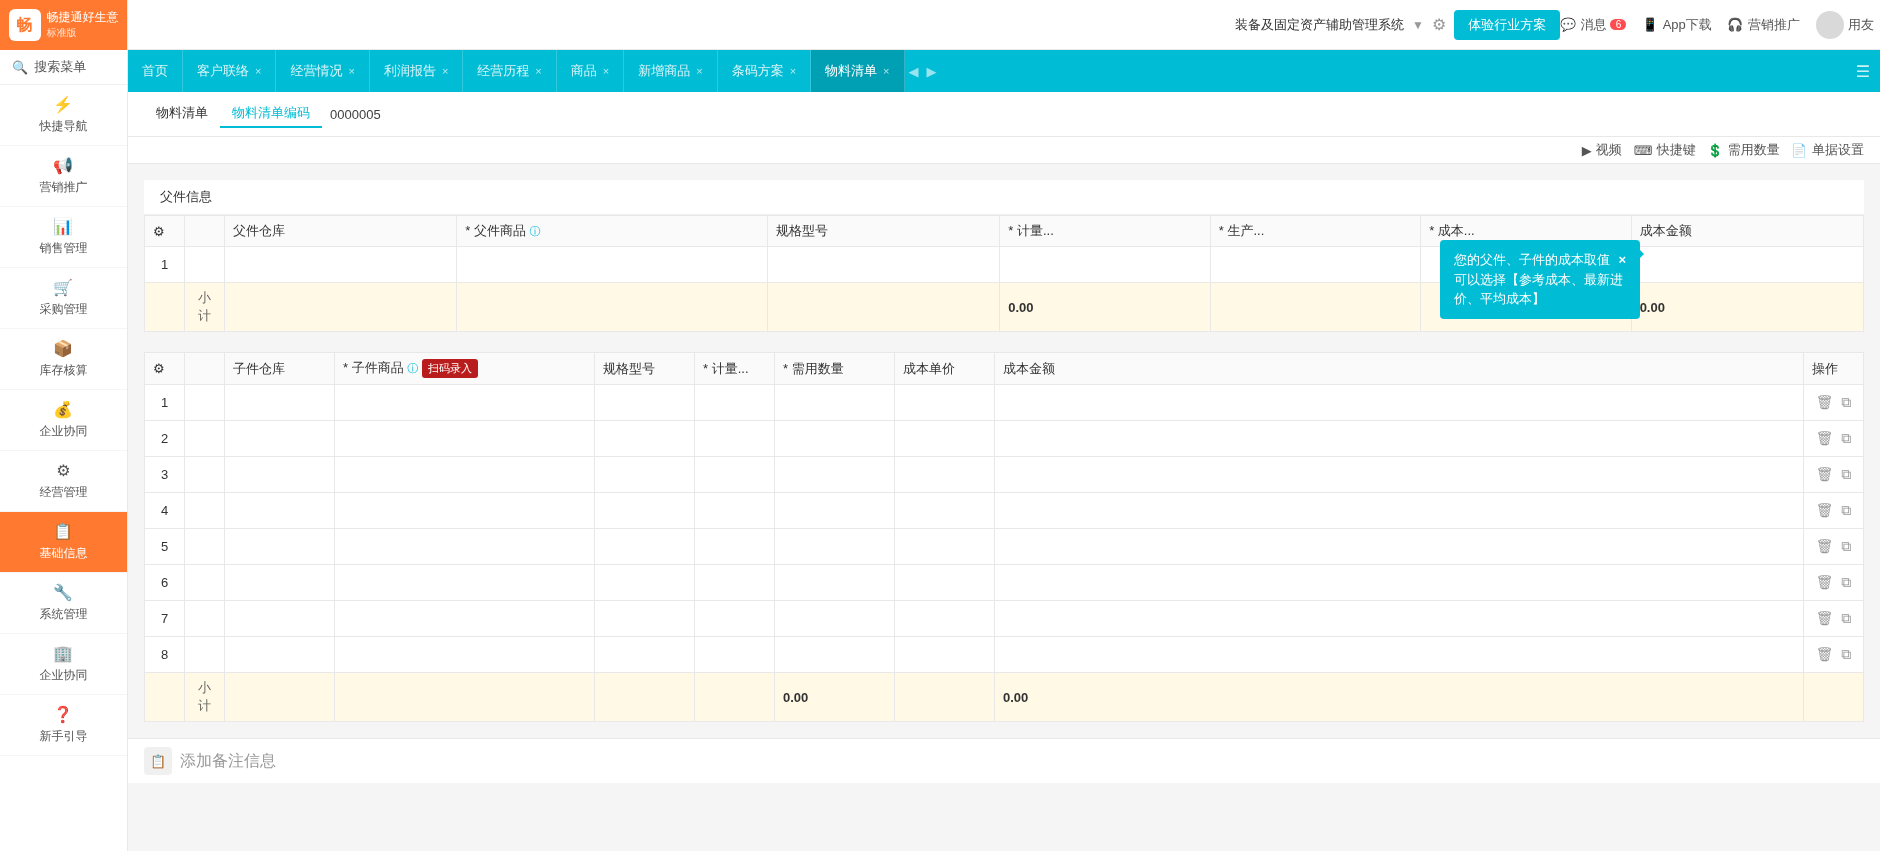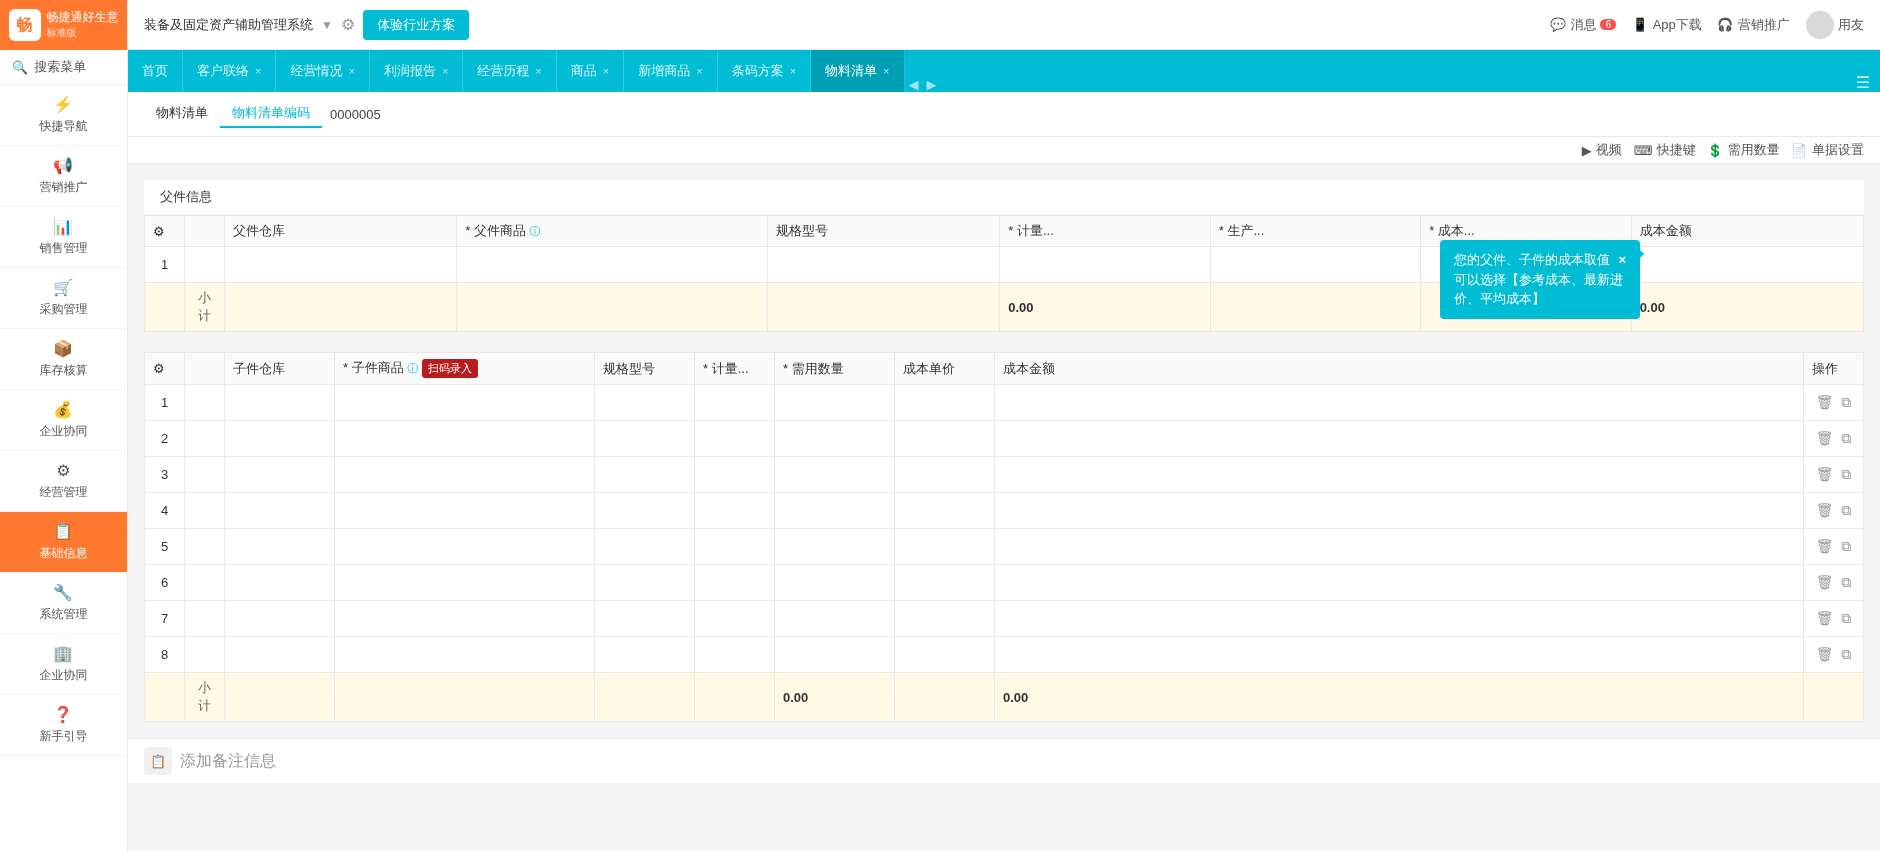--- a/index.html
+++ b/index.html
@@ -70,22 +70,22 @@
 
     
     .main { flex: 1; display: flex; flex-direction: column; overflow: hidden; }
 
     
     .topbar {
       height: 50px;
       background: #fff;
       display: flex;
       align-items: center;
-      justify-content: space-between;
-      padding: 0 16px;
+      justify-content: flex-end;
+      padding: 0 6px;
       border-bottom: 1px solid #e8e8e8;
     }
     .topbar-left { display: flex; align-items: center; gap: 8px; }
     .topbar-title { font-size: 13px; color: #333; }
     .topbar-arrow { color: #999; font-size: 12px; }
     .topbar-gear { color: #999; font-size: 16px; cursor: pointer; }
     .topbar-btn {
       background: #00bcd4;
       color: #fff;
       border: none;
@@ -104,21 +104,21 @@
       font-size: 10px;
       min-width: 16px;
       text-align: center;
     }
     .avatar { width: 28px; height: 28px; background: #d9d9d9; border-radius: 50%; }
 
     
     .nav-tabs {
       background: #00bcd4;
       display: flex;
-      align-items: flex-end;
+      align-items: center;
       height: 42px;
       overflow: hidden;
       flex-shrink: 0;
     }
     .nav-tab {
       display: flex;
       align-items: center;
       gap: 4px;
       padding: 0 14px;
       height: 100%;

